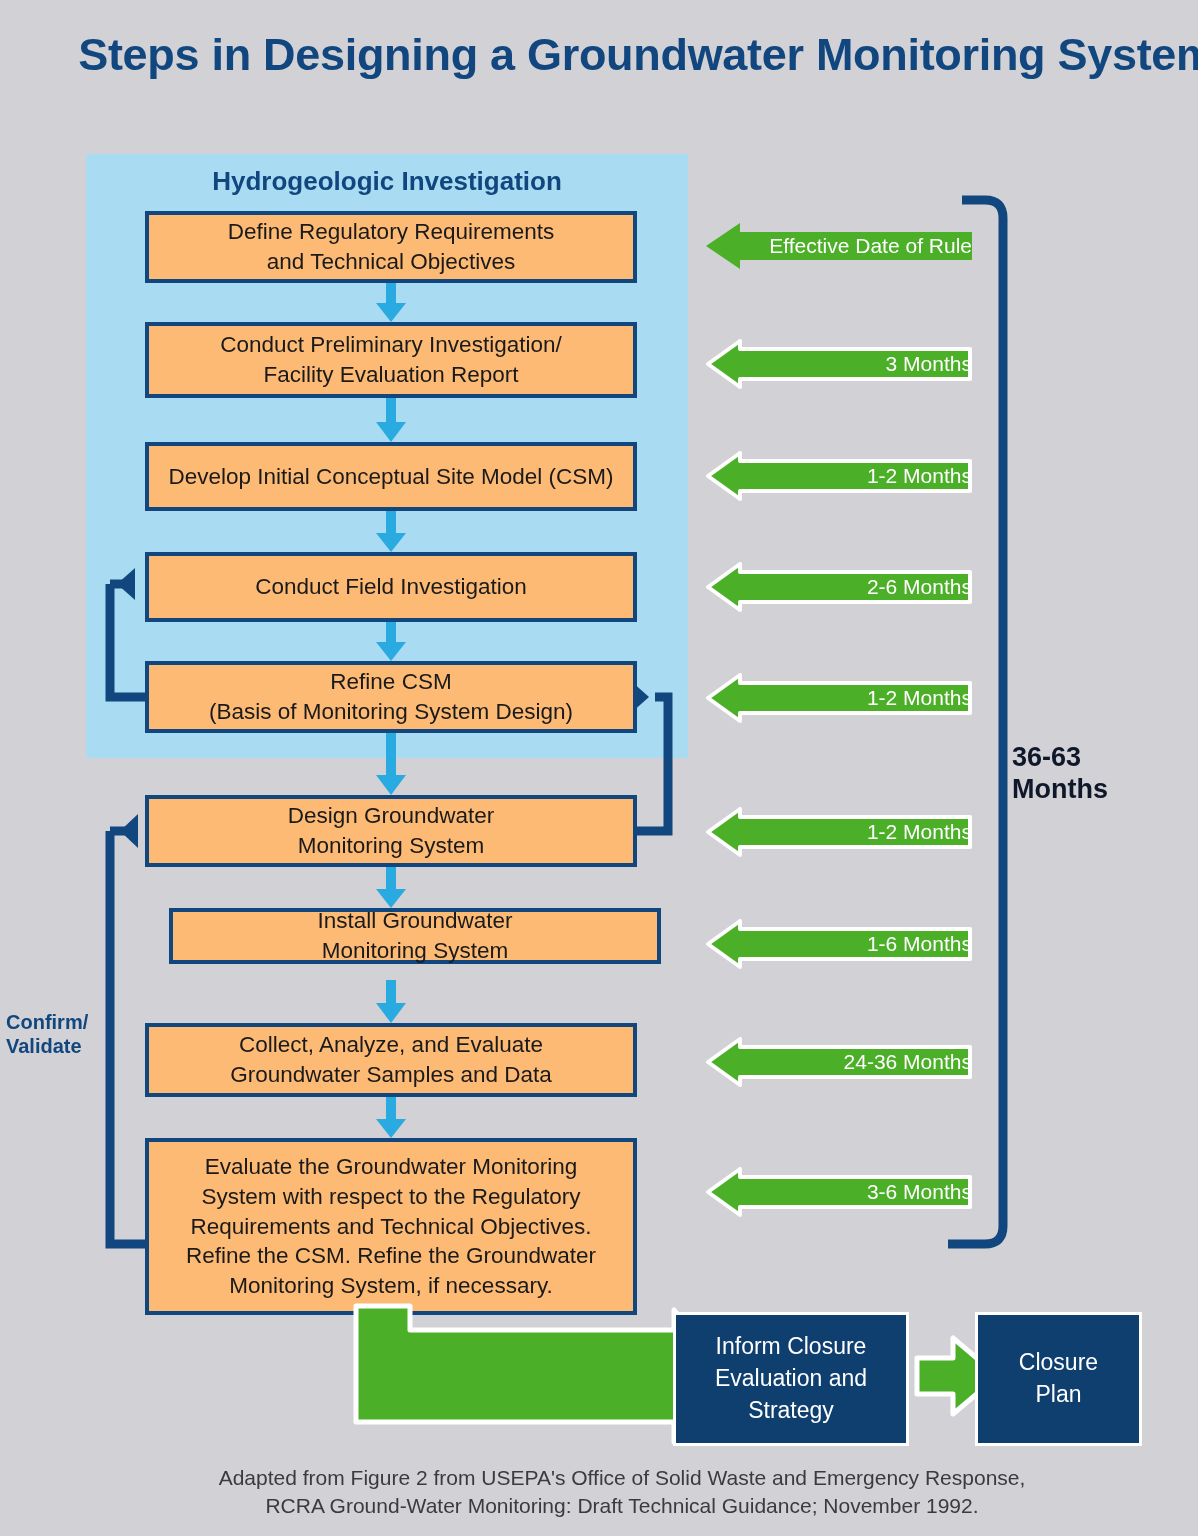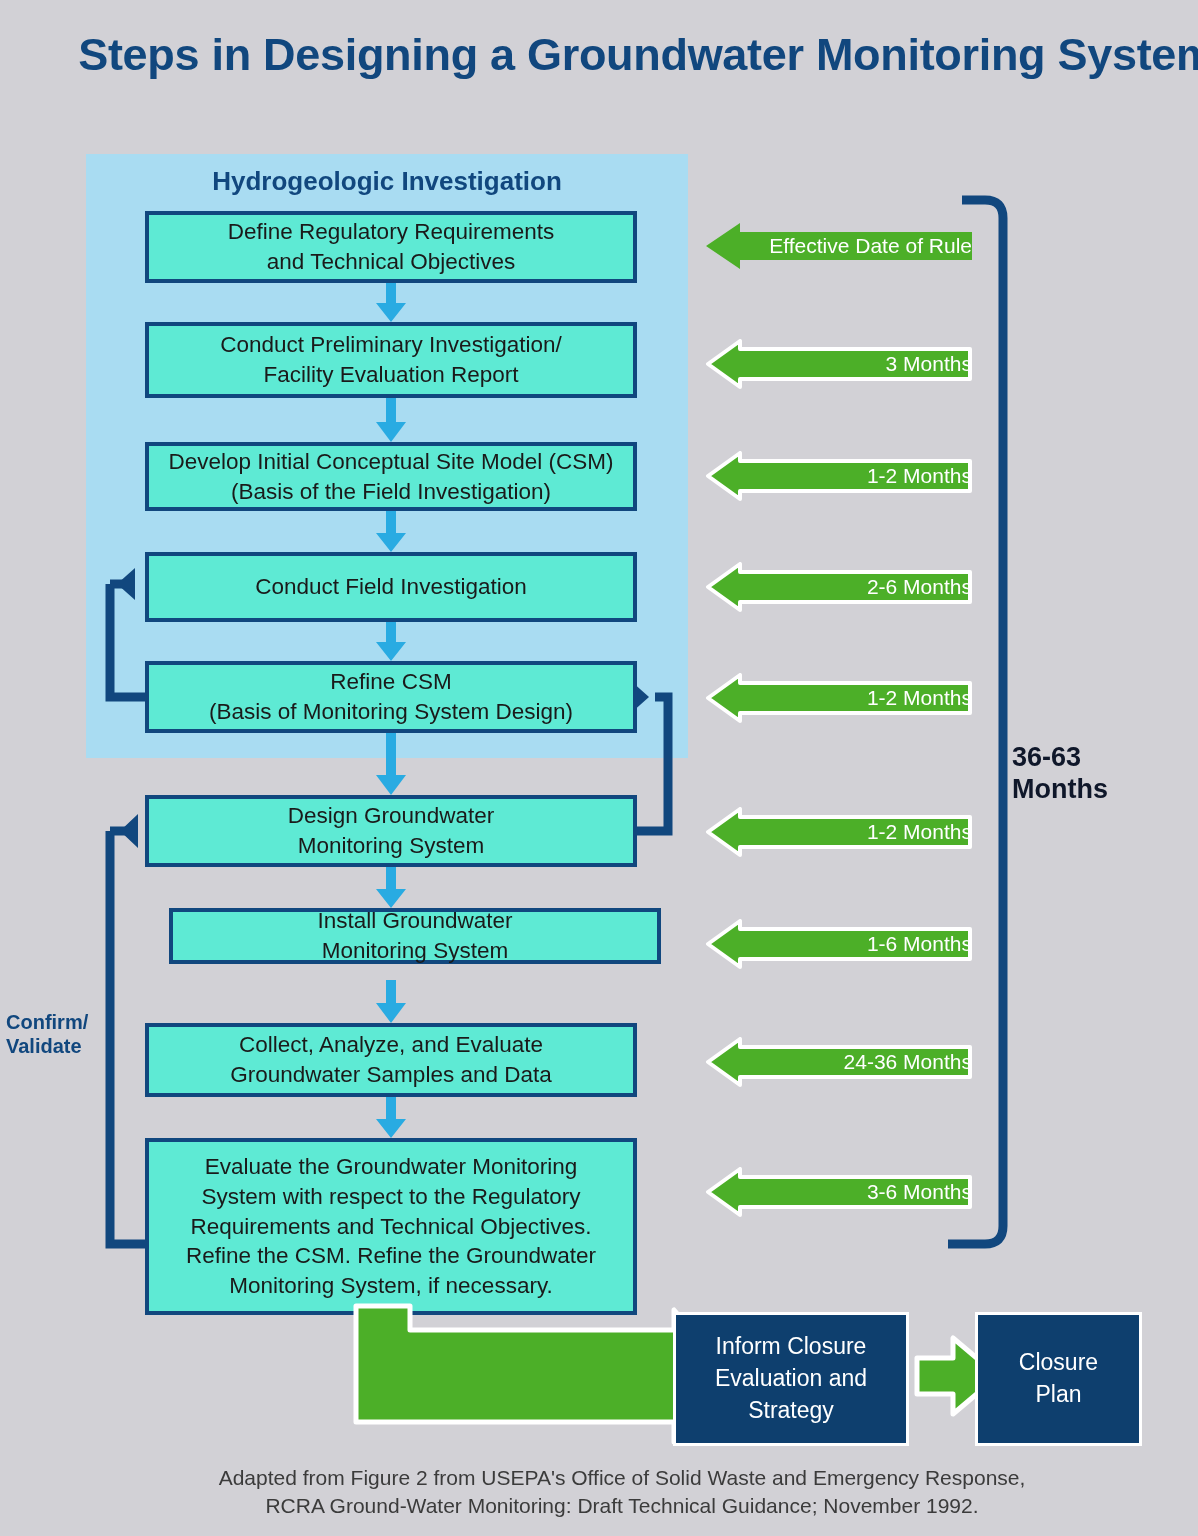--- a/index.html
+++ b/index.html
@@ -49,21 +49,21 @@
     width: 602px;
     text-align: center;
     color: #11477e;
     font-size: 26px;
     font-weight: bold;
   }
 
   
   .pbox {
     position: absolute;
-    background: #5eead4;
+    background: #fdba74;
     border: 4px solid #11477e;
     box-sizing: border-box;
     display: flex;
     align-items: center;
     justify-content: center;
     text-align: center;
     color: #1a1a1a;
     font-size: 22.5px;
     line-height: 1.32;
     padding: 14px 10px;
@@ -208,21 +208,20 @@
   <div class="pbox" style="left:145px; top:322px; width:492px; height:76px;">
     <div>
       <div>Conduct Preliminary Investigation/</div>
       <div>Facility Evaluation Report</div>
     </div>
   </div>
 
   <div class="pbox" style="left:145px; top:442px; width:492px; height:69px;">
     <div>
       <div>Develop Initial Conceptual Site Model (CSM)</div>
-      <div>(Basis of the Field Investigation)</div>
     </div>
   </div>
 
   <div class="pbox" style="left:145px; top:552px; width:492px; height:70px;">
     <div>
       <div>Conduct Field Investigation</div>
     </div>
   </div>
 
   <div class="pbox" style="left:145px; top:661px; width:492px; height:72px;">

